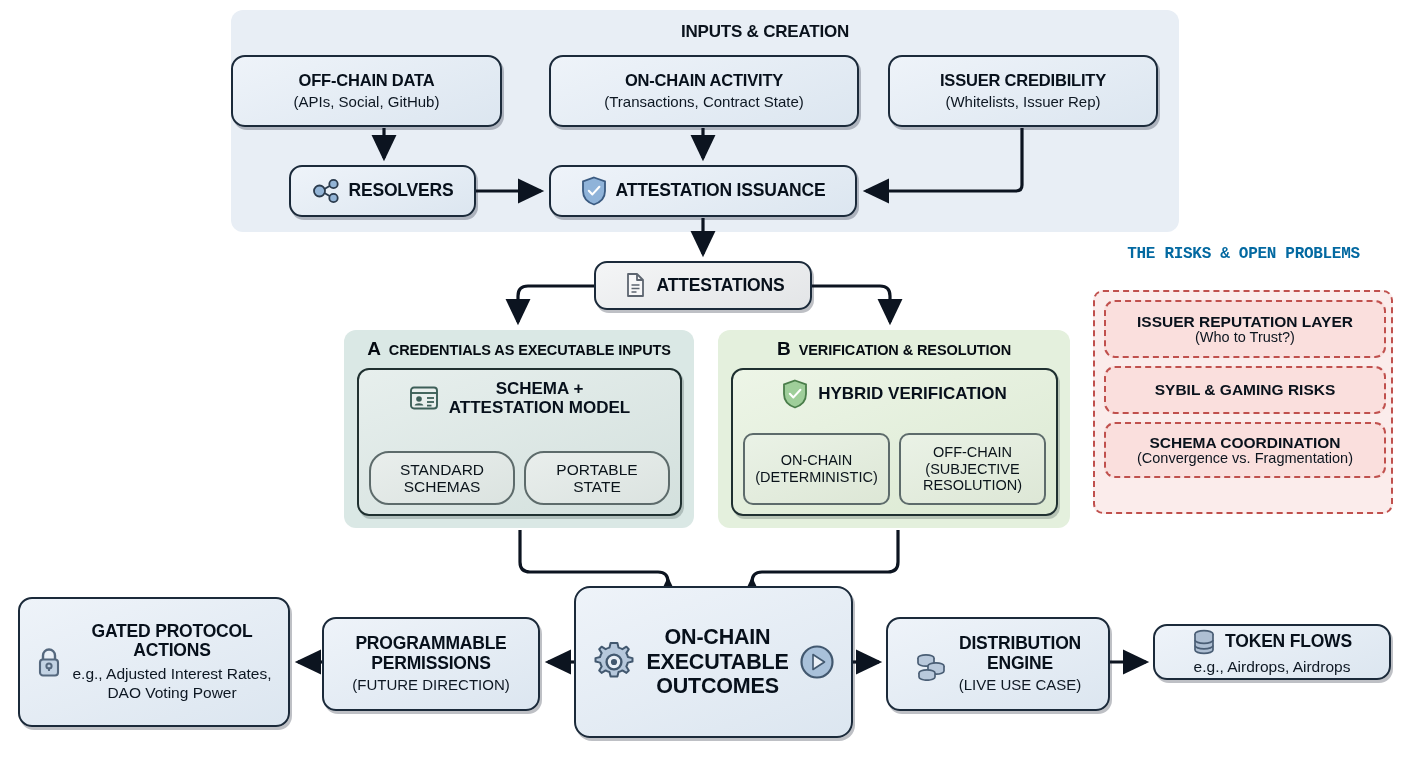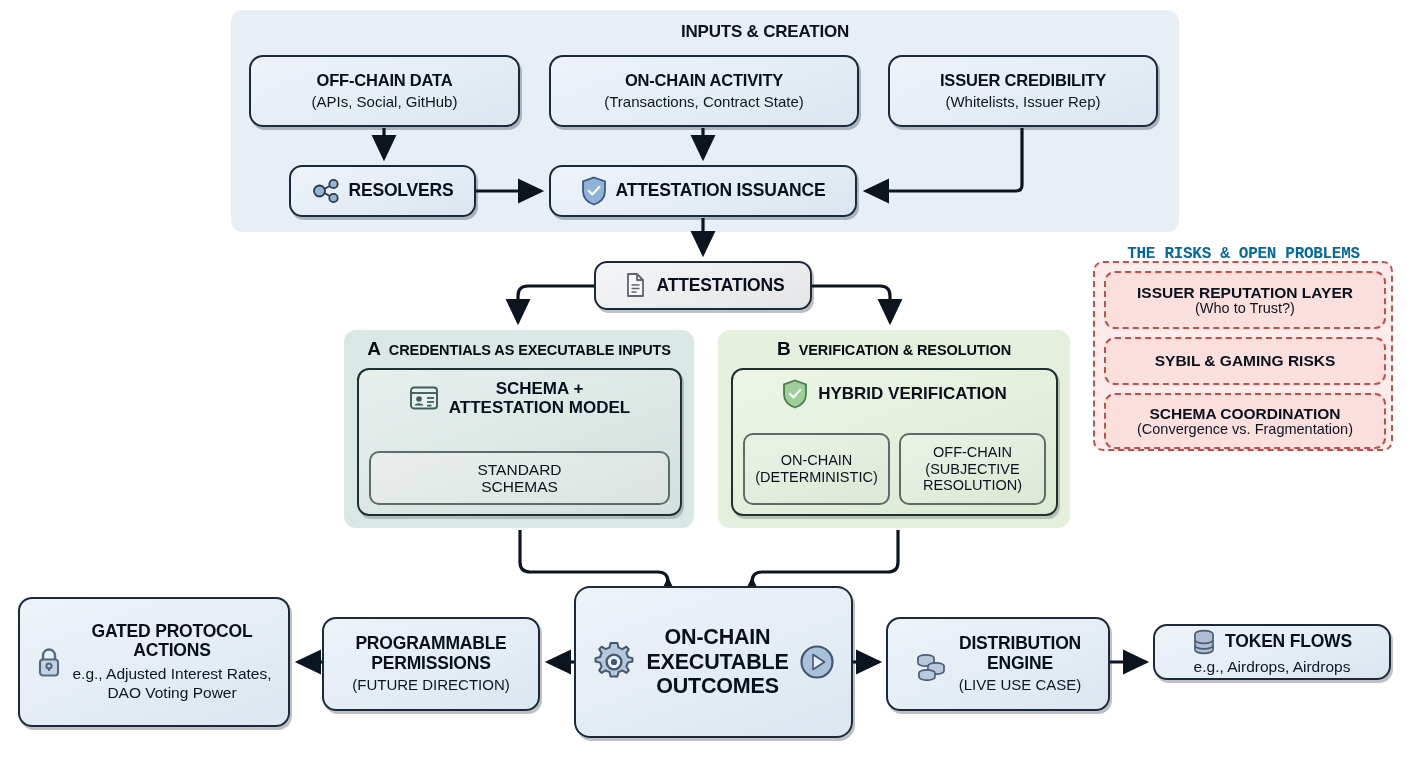--- a/index.html
+++ b/index.html
@@ -41,21 +41,21 @@
   }
   #inputs-title {
     position: absolute; left: 231px; top: 22px; width: 1068px;
     text-align: center; font-weight: bold; font-size: 17px; color: #0a121c;
     letter-spacing: -0.2px; z-index: 3;
   }
 
   .src { height: 72px; top: 55px; padding: 0 8px; flex-direction: column; gap: 3px; }
   .src .ttl { font-size: 16.5px; }
   .src .sub { font-size: 15px; }
-  #src-offchain { left: 249px; width: 271px; }
+  #src-offchain { left: 231px; width: 271px; }
   #src-onchain  { left: 549px; width: 310px; padding-left: 8px; }
   #src-issuer   { left: 888px; width: 270px; }
 
   #resolvers { left: 289px; top: 165px; width: 187px; height: 52px; gap: 9px; border-radius: 13px; }
   #resolvers .ttl { font-size: 17.5px; }
   #issuance  { left: 549px; top: 165px; width: 308px; height: 52px; gap: 9px; border-radius: 13px; }
   #issuance .ttl { font-size: 17.5px; }
 
   
   #attestations {
@@ -93,32 +93,32 @@
   }
   .inner-head .ih-txt { font-size: 17px; font-weight: bold; color: #07101b; line-height: 1.12; text-align: center; }
 
   .chips { position: absolute; left: 10px; bottom: 9px; right: 10px; display: flex; gap: 9px; }
   .chip {
     flex: 1; border: 2px solid #5d6b6b; border-radius: 10px;
     background: linear-gradient(160deg, #e9eeec 0%, #dbe3e0 100%);
     display: flex; align-items: center; justify-content: center; text-align: center;
     color: #0b141b;
   }
-  #inner-a .chip { height: 54px; font-size: 15.5px; line-height: 1.12; }
+  #inner-a .chip { height: 54px; font-size: 15.5px; line-height: 1.12; border-radius: 20px; }
   #inner-b .chip { height: 72px; font-size: 14.5px; line-height: 1.15;
                    background: linear-gradient(160deg, #eaf2e6 0%, #dde7d6 100%); }
 
   
   #risks-title {
     position: absolute; left: 1096px; top: 245px; width: 295px;
     text-align: center; font-size: 16px; font-weight: bold; color: #0369a1;
     letter-spacing: -0.3px; z-index: 6; font-family: Liberation Mono, monospace;
   }
   #risks-panel {
-    position: absolute; left: 1093px; top: 261px; width: 300px; height: 190px;
+    position: absolute; left: 1093px; top: 290px; width: 300px; height: 224px;
     border: 2.5px dashed #c0504d; border-radius: 10px; background: #fbeceb; z-index: 5;
   }
   .risk-card {
     position: absolute; left: 9px; width: 282px;
     border: 2px dashed #c0504d; border-radius: 11px; background: #fadfdd;
     display: flex; flex-direction: column; align-items: center; justify-content: center;
     text-align: center; z-index: 6;
   }
   .risk-card .r-t { font-size: 15.5px; font-weight: bold; color: #09121c; line-height: 1.1; }
   .risk-card .r-s { font-size: 14.5px; color: #0c151f; line-height: 1.1; }
@@ -261,20 +261,26 @@
         <span>ATTESTATION MODEL</span>
       </span>
     </div>
     <div class="chips">
       <div class="chip">
         <span>
           <span>STANDARD</span><br>
           <span>SCHEMAS</span>
         </span>
       </div>
+      <div class="chip">
+        <span>
+          <span>PORTABLE</span><br>
+          <span>STATE</span>
+        </span>
+      </div>
     </div>
   </div>
 
   <div class="panel" id="panel-b">
     <div class="panel-head">
       <span class="letter">B</span>
       <span class="htxt">VERIFICATION &amp; RESOLUTION</span>
     </div>
   </div>
   <div class="inner-box" id="inner-b">

